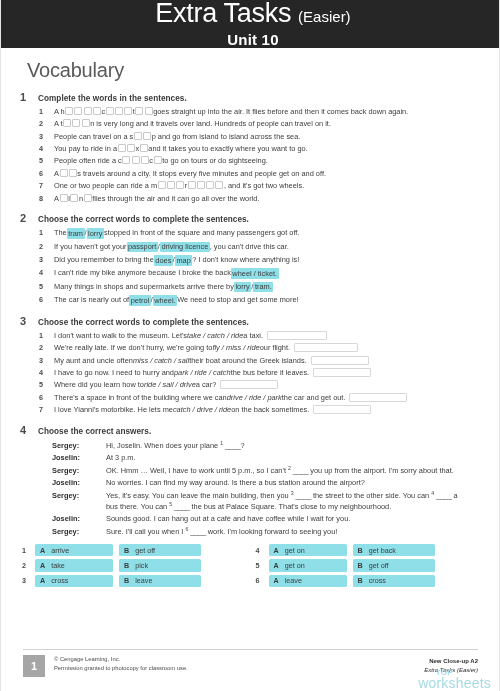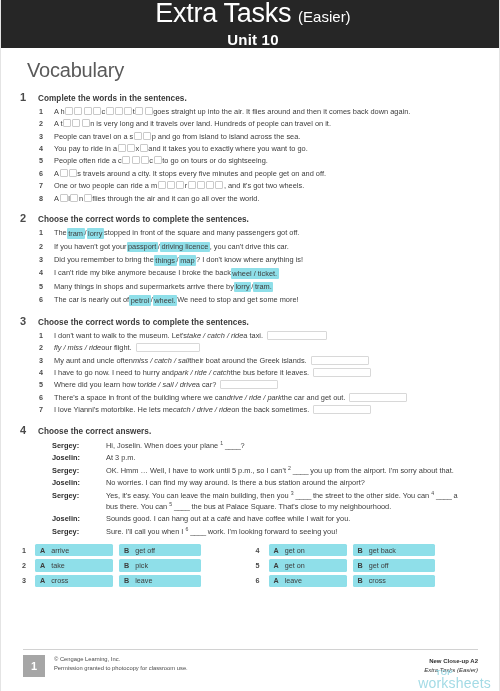--- a/index.html
+++ b/index.html
@@ -324,21 +324,21 @@
           <div class="item">
             <span class="item-num">1</span>
             <span class="item-body">
               <span>A h</span>
               <span><span class="lbox"></span></span>
               <span><span class="lbox"></span><span class="lbox"></span><span class="lbox"></span></span>
               <span> c</span>
               <span><span class="lbox"></span><span class="lbox"></span><span class="lbox"></span></span>
               <span> t</span>
               <span><span class="lbox"></span><span class="lbox"></span></span>
-              <span> goes straight up into the air. It flies around and then it comes back down again.</span>
+              <span> goes straight up into the air. It flies before and then it comes back down again.</span>
             </span>
           </div>
           <div class="item">
             <span class="item-num">2</span>
             <span class="item-body">
               <span>A t</span>
               <span><span class="lbox"></span><span class="lbox"></span><span class="lbox"></span></span>
               <span> n is very long and it travels over land. Hundreds of people can travel on it.</span>
             </span>
           </div>
@@ -426,21 +426,21 @@
               <span class="hl">passport</span>
               <span> / </span>
               <span class="hl">driving licence</span>
               <span>, you can't drive this car.</span>
             </span>
           </div>
           <div class="item">
             <span class="item-num">3</span>
             <span class="item-body">
               <span>Did you remember to bring the </span>
-              <span class="hl">things</span>
+              <span class="hl">does</span>
               <span> / </span>
               <span class="hl">map</span>
               <span>? I don't know where anything is!</span>
             </span>
           </div>
           <div class="item">
             <span class="item-num">4</span>
             <span class="item-body">
               <span>I can't ride my bike anymore because I broke the back </span>
               <span class="hl">wheel / ticket.</span>
@@ -479,20 +479,21 @@
             <span class="item-body">
               <span>I don't want to walk to the museum. Let's </span>
               <span class="it">take / catch / ride</span>
               <span> a taxi.</span>
               <span class="abox" style="width: 60px;"></span>
             </span>
           </div>
           <div class="item">
             <span class="item-num">2</span>
             <span class="item-body">
+              <span>We're really late. If we don't hurry, we're going to </span>
               <span class="it">fly / miss / ride</span>
               <span> our flight.</span>
               <span class="abox" style="width: 64px;"></span>
             </span>
           </div>
           <div class="item">
             <span class="item-num">3</span>
             <span class="item-body">
               <span>My aunt and uncle often </span>
               <span class="it">miss / catch / sail</span>

